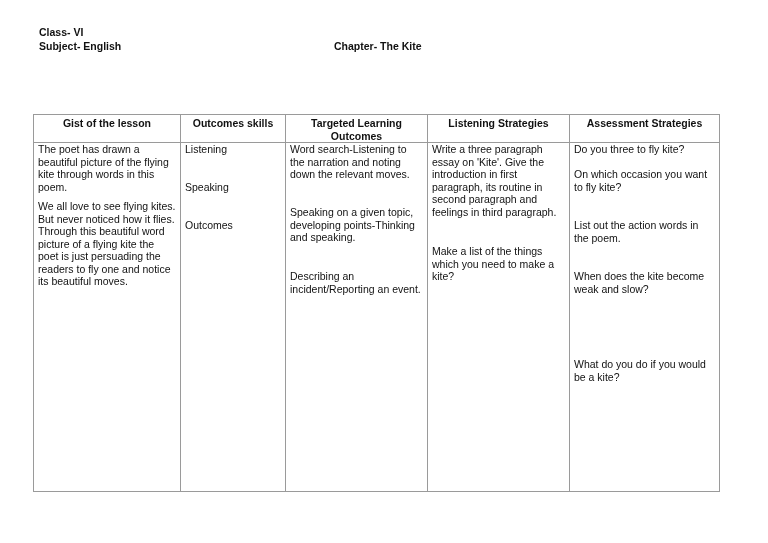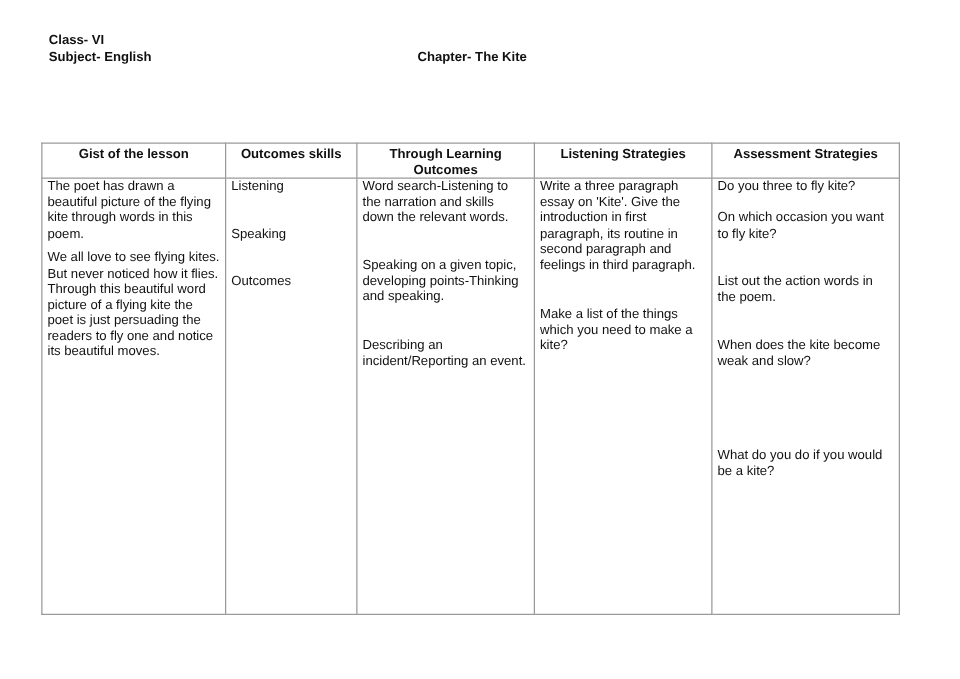--- a/index.html
+++ b/index.html
@@ -76,21 +76,21 @@
     <col style="width:147px">
     <col style="width:105px">
     <col style="width:142px">
     <col style="width:142px">
     <col style="width:150px">
   </colgroup>
   <thead>
     <tr>
       <th>Gist of the lesson</th>
       <th>Outcomes skills</th>
-      <th>Through Learning Outcomes</th>
+      <th>Targeted Learning Outcomes</th>
       <th>Listening Strategies</th>
       <th>Assessment Strategies</th>
     </tr>
   </thead>
   <tbody>
     <tr>
       <td>
         <div class="cell-block">
           <p class="para" style="top:0px">The poet has drawn a beautiful picture of the flying kite through words in this poem.</p>
           <p class="para" style="top:57px">We all love to see flying kites. But never noticed how it flies. Through this beautiful word picture of a flying kite the poet is just persuading the readers to fly one and notice its beautiful moves.</p>
@@ -98,21 +98,21 @@
       </td>
       <td>
         <div class="cell-block">
           <p class="para" style="top:0px">Listening</p>
           <p class="para" style="top:38px">Speaking</p>
           <p class="para" style="top:76px">Outcomes</p>
         </div>
       </td>
       <td>
         <div class="cell-block">
-          <p class="para" style="top:0px">Word search-Listening to the narration and skills down the relevant words.</p>
+          <p class="para" style="top:0px">Word search-Listening to the narration and noting down the relevant moves.</p>
           <p class="para" style="top:63px">Speaking on a given topic, developing points-Thinking and speaking.</p>
           <p class="para" style="top:127px">Describing an incident/Reporting an event.</p>
         </div>
       </td>
       <td>
         <div class="cell-block">
           <p class="para" style="top:0px">Write a three paragraph essay on 'Kite'. Give the introduction in first paragraph, its routine in second paragraph and feelings in third paragraph.</p>
           <p class="para" style="top:102px">Make a list of the things which you need to make a kite?</p>
         </div>
       </td>

